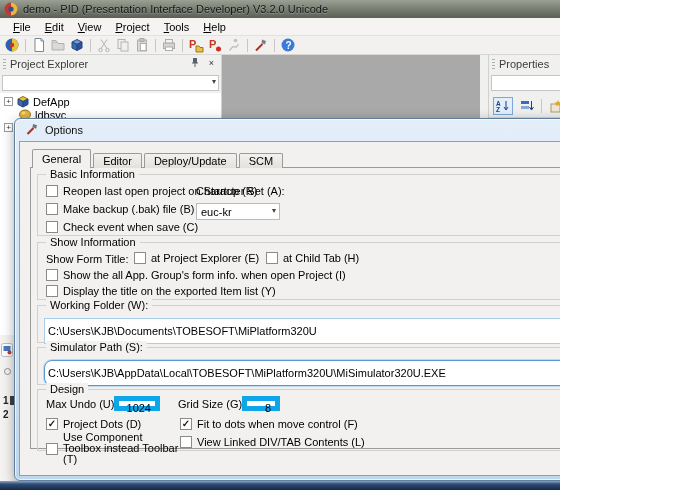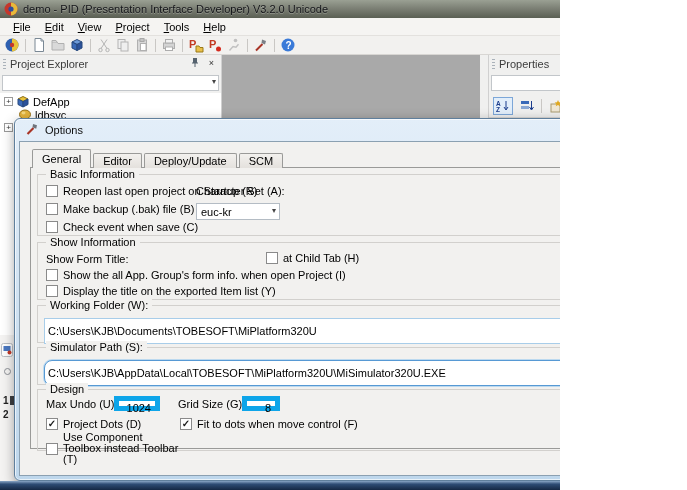--- a/index.html
+++ b/index.html
@@ -380,20 +380,24 @@
           <span class="abs" style="left:158px;top:10px;">Character Set (A):</span>
           <div class="abs" style="left:158px;top:28px;width:84px;height:17px;background:#fff;border:1px solid #b4bcc4;">
             <span class="abs" style="left:4px;top:2px;">euc-kr</span>
             <span class="abs" style="right:3px;top:2px;font-size:8px;color:#444;">▾</span>
           </div>
         </div>
 
         <div class="group" style="left:6px;right:4px;top:74px;height:58px;">
           <span class="legend">Show Information</span>
           <span class="abs" style="left:8px;top:10px;">Show Form Title:</span>
+          <div class="cbrow" style="left:96px;top:9px;">
+            <span class="cb"></span>
+            <span class="cb-label">at Project Explorer (E)</span>
+          </div>
           <div class="cbrow" style="left:228px;top:9px;">
             <span class="cb"></span>
             <span class="cb-label">at Child Tab (H)</span>
           </div>
           <div class="cbrow" style="left:8px;top:26px;">
             <span class="cb"></span>
             <span class="cb-label">Show the all App. Group's form info. when open Project (I)</span>
           </div>
           <div class="cbrow" style="left:8px;top:42px;">
             <span class="cb"></span>
@@ -436,20 +440,24 @@
             <span class="cb-label">Project Dots (D)</span>
           </div>
           <div class="cbrow" style="left:142px;top:28px;">
             <span class="cb checked"><span>✓</span></span>
             <span class="cb-label">Fit to dots when move control (F)</span>
           </div>
           <div class="cbrow" style="left:8px;top:42px;">
             <span class="cb"></span>
             <span class="cb-label wrap">Use Component Toolbox instead Toolbar (T)</span>
           </div>
+          <div class="cbrow" style="left:142px;top:46px;">
+            <span class="cb"></span>
+            <span class="cb-label">View Linked DIV/TAB Contents (L)</span>
+          </div>
         </div>
       </div>
 
       <div class="dlg-buttons">
         <button class="flatbtn">OK</button>
         <button class="flatbtn">Cancel</button>
       </div>
       <span class="resize-grip"></span>
     </div>
   </div>

